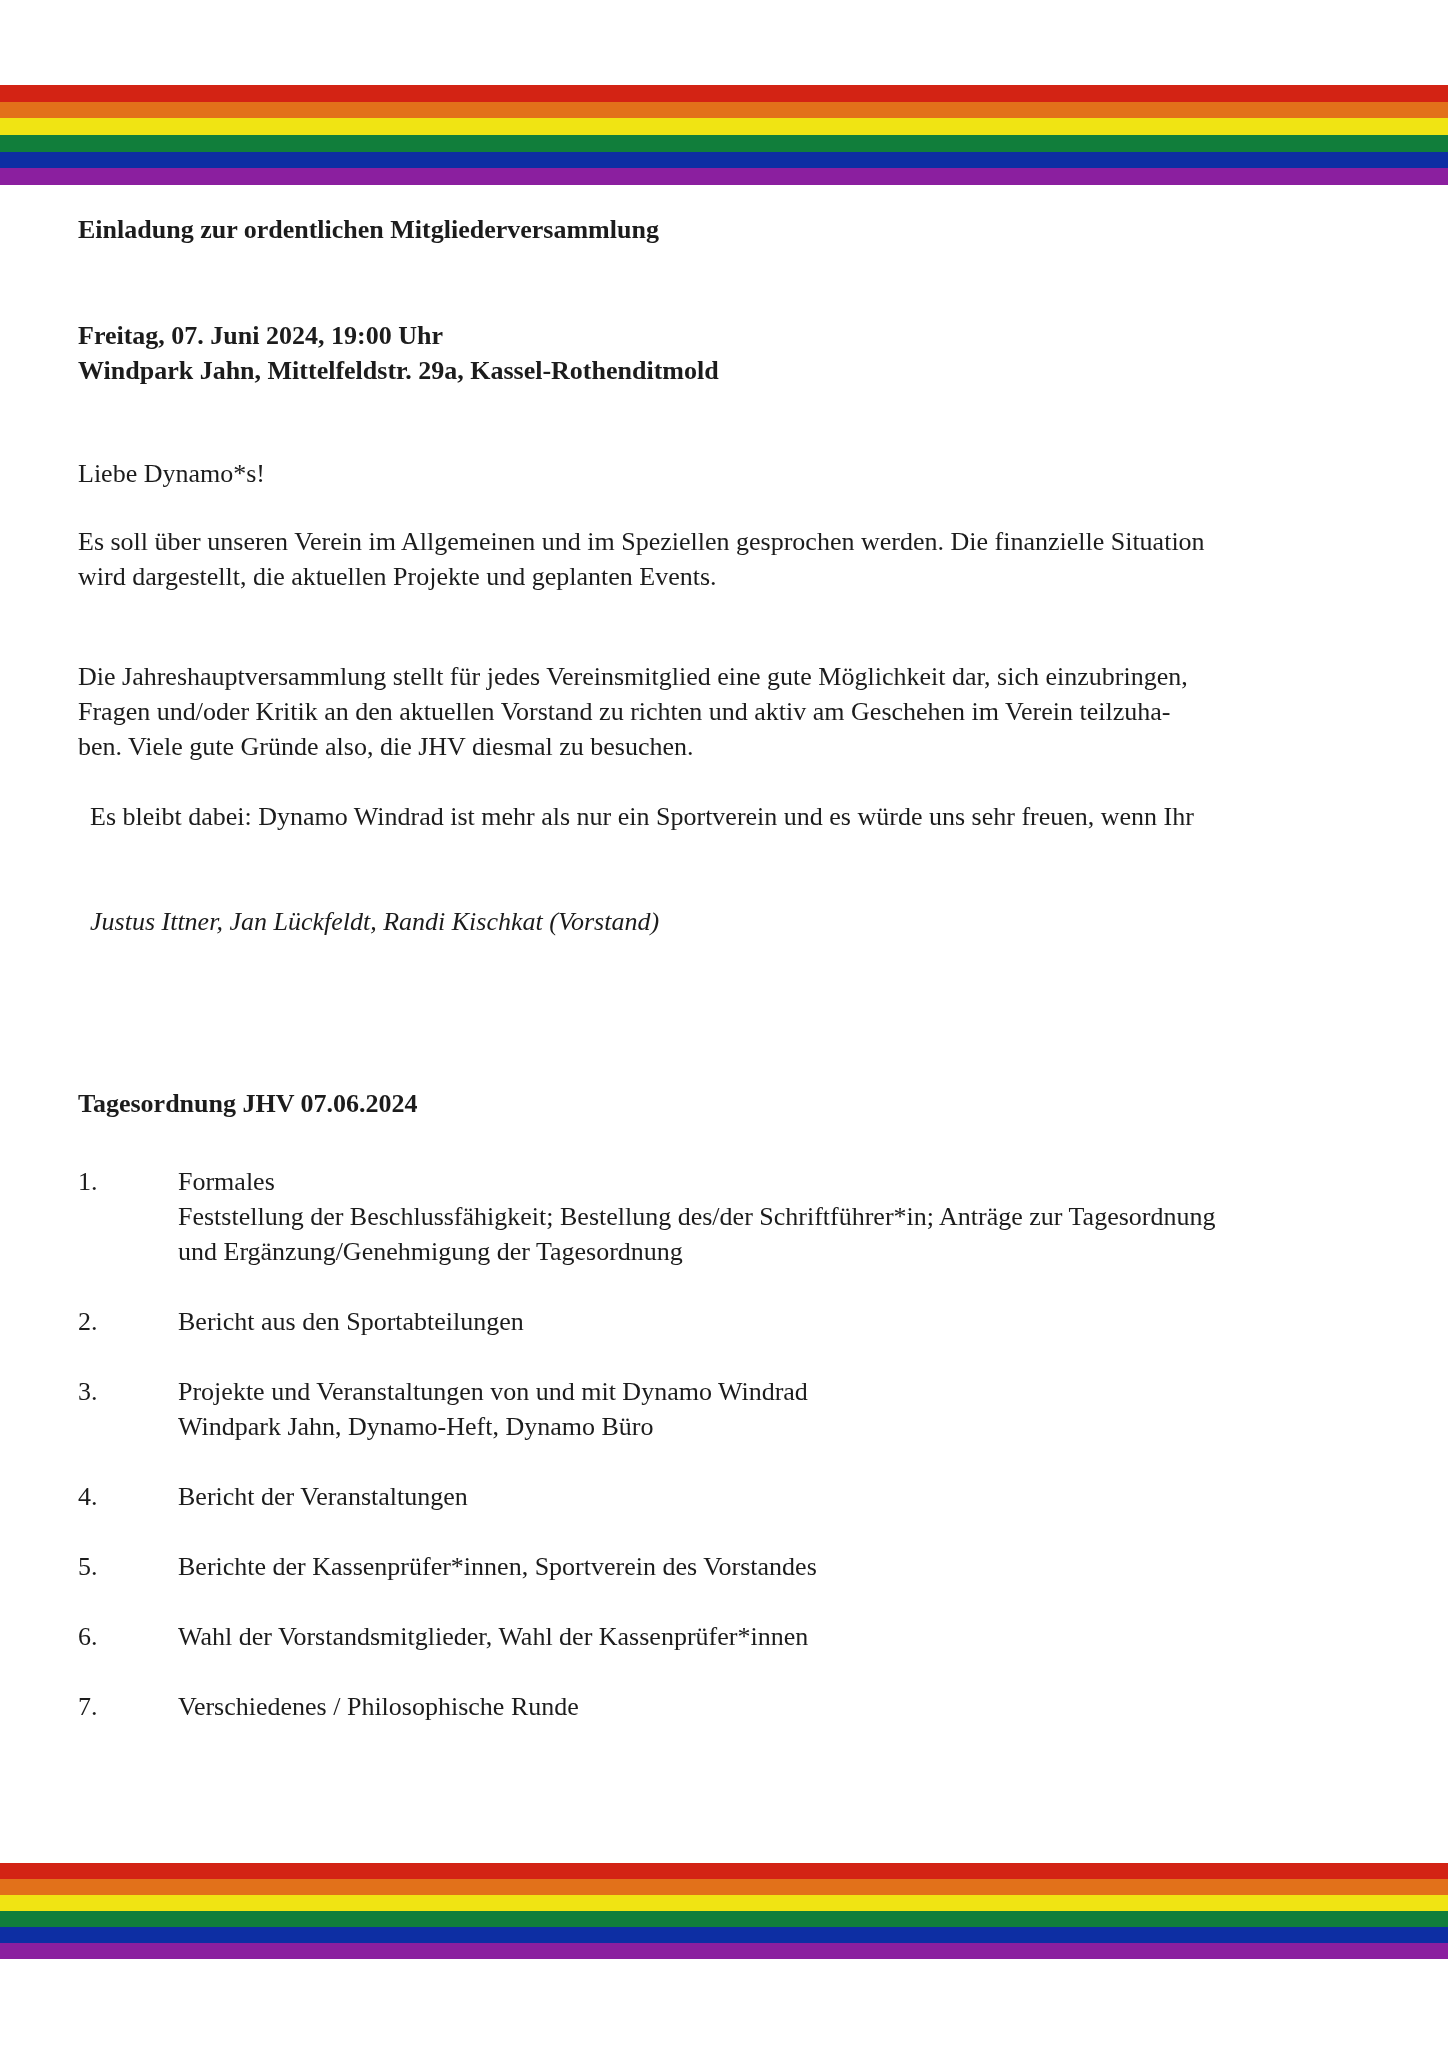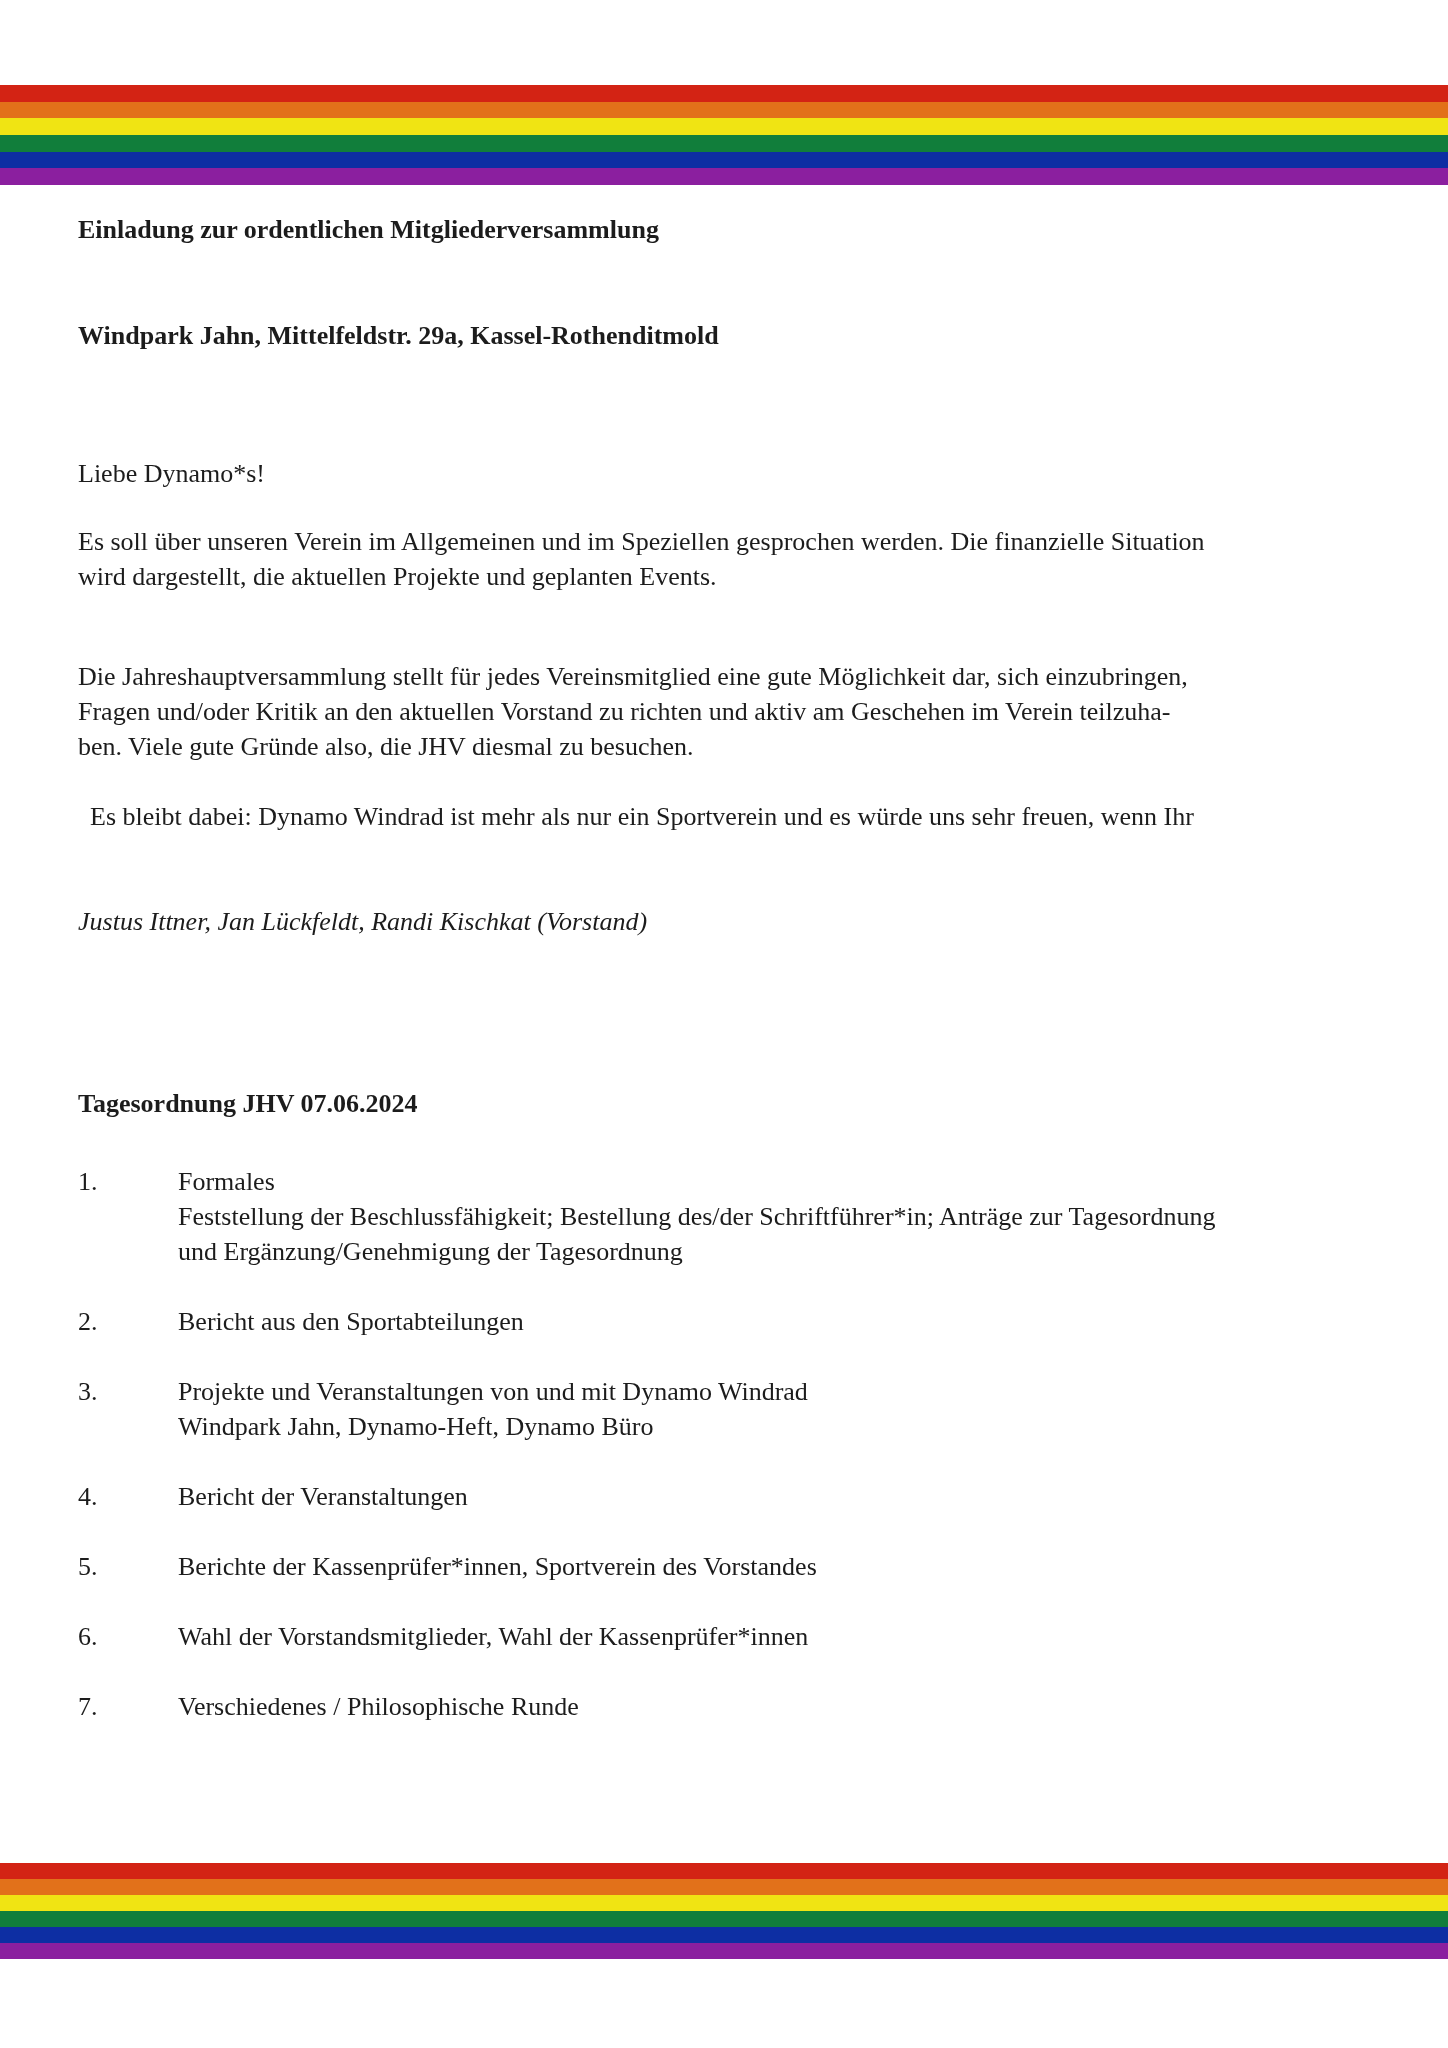--- a/index.html
+++ b/index.html
@@ -37,21 +37,21 @@
   .block .line { white-space: nowrap; }
   .bold   { font-weight: bold; }
   .italic { font-style: italic; }
 
   #title-block    { top: 212px;  line-height: 36px; }
   #date-block     { top: 318px;  }
   #salutation     { top: 456px;  }
   #paragraph-1    { top: 524px;  }
   #paragraph-2    { top: 659px;  }
   #paragraph-3    { top: 799px; margin-left: 12px;  }
-  #signature      { top: 904px;  }
+  #signature      { top: 904px; margin-left: 12px;  }
   #agenda-heading { top: 1086px; }
   #agenda-list    { top: 1164px; }
 
   .agenda-item {
     display: flex;
     flex-direction: row;
     margin-bottom: 35px;
   }
   .agenda-num {
     flex: 0 0 100px;
@@ -71,20 +71,21 @@
       <div class="stripe" style="background: rgb(17, 126, 59);"></div>
       <div class="stripe" style="background: rgb(13, 46, 163);"></div>
       <div class="stripe" style="background: rgb(139, 31, 159);"></div>
     </div>
 
   <div id="title-block" class="block bold">
       <div class="line">Einladung zur ordentlichen Mitgliederversammlung</div>
     </div>
 
   <div id="date-block" class="block bold">
+      <div class="line">Freitag, 07. Juni 2024, 19:00 Uhr</div>
       <div class="line">Windpark Jahn, Mittelfeldstr. 29a, Kassel-Rothenditmold</div>
     </div>
 
   <div id="salutation" class="block">Liebe Dynamo*s!</div>
 
   <div id="paragraph-1" class="block">
       <div class="line">Es soll über unseren Verein im Allgemeinen und im Speziellen gesprochen werden. Die finanzielle Situation</div>
       <div class="line">wird dargestellt, die aktuellen Projekte und geplanten Events.</div>
     </div>
 

